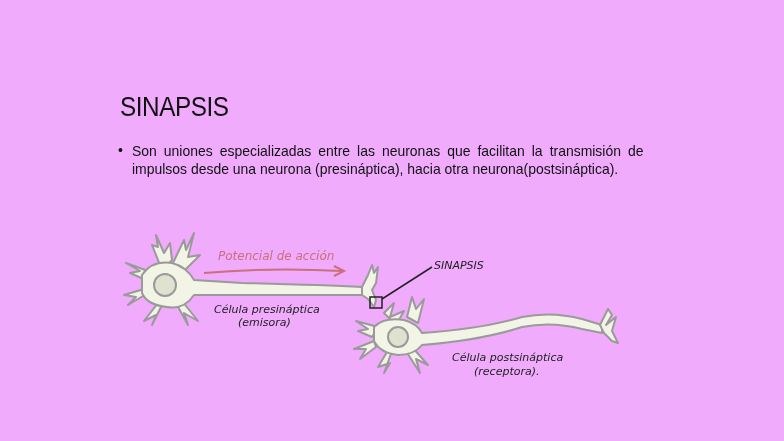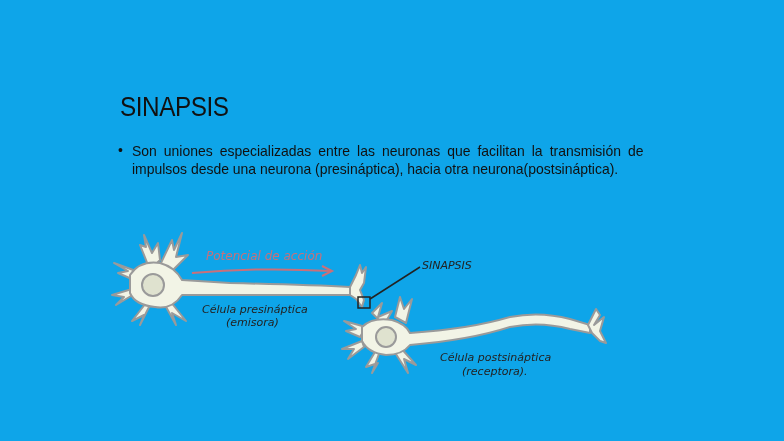--- a/index.html
+++ b/index.html
@@ -1,22 +1,22 @@
 <!DOCTYPE html>
 <html><head>
   <meta charset="utf-8">
   <style>
     html, body { margin: 0; padding: 0; background: #ffffff; }
     body { width: 784px; height: 441px; position: relative; overflow: hidden; font-family: "Liberation Sans", sans-serif; }
-    .slide { position: absolute; left: 0; top: 0; width: 784px; height: 441px; background: #0ea5e9; }
+    .slide { position: absolute; left: 0; top: 0; width: 784px; height: 441px; background: #f0abfc; }
     .title { position: absolute; left: 120px; top: 92px; font-family: "Liberation Sans", sans-serif; font-size: 27px; color: #111111; letter-spacing: -0.5px; transform: scaleX(0.9); transform-origin: left top; }
     .bullet-wrap { position: absolute; left: 118px; top: 142px; width: 522px; }
     .bullet-dot { position: absolute; left: 0; top: 0; font-size: 14px; color: #111; }
     .bullet-text { margin-left: 14px; font-size: 15px; line-height: 18px; color: #111; text-align: justify; font-family: "Liberation Sans", sans-serif; transform: scaleX(0.93); transform-origin: left top; width: 550px; }
-    .diagram { position: absolute; left: 110px; top: 225px; width: 520px; height: 160px; }
+    .diagram { position: absolute; left: 122px; top: 225px; width: 520px; height: 160px; }
     .hand { font-family: "DejaVu Sans", sans-serif; font-style: italic; fill: #222; }
     .hand-red { font-family: "DejaVu Sans", sans-serif; font-style: italic; fill: #c9707a; }
   </style>
 </head>
 <body>
 
 <div class="slide">
   <div class="title">SINAPSIS</div>
 
   <div class="bullet-wrap">

